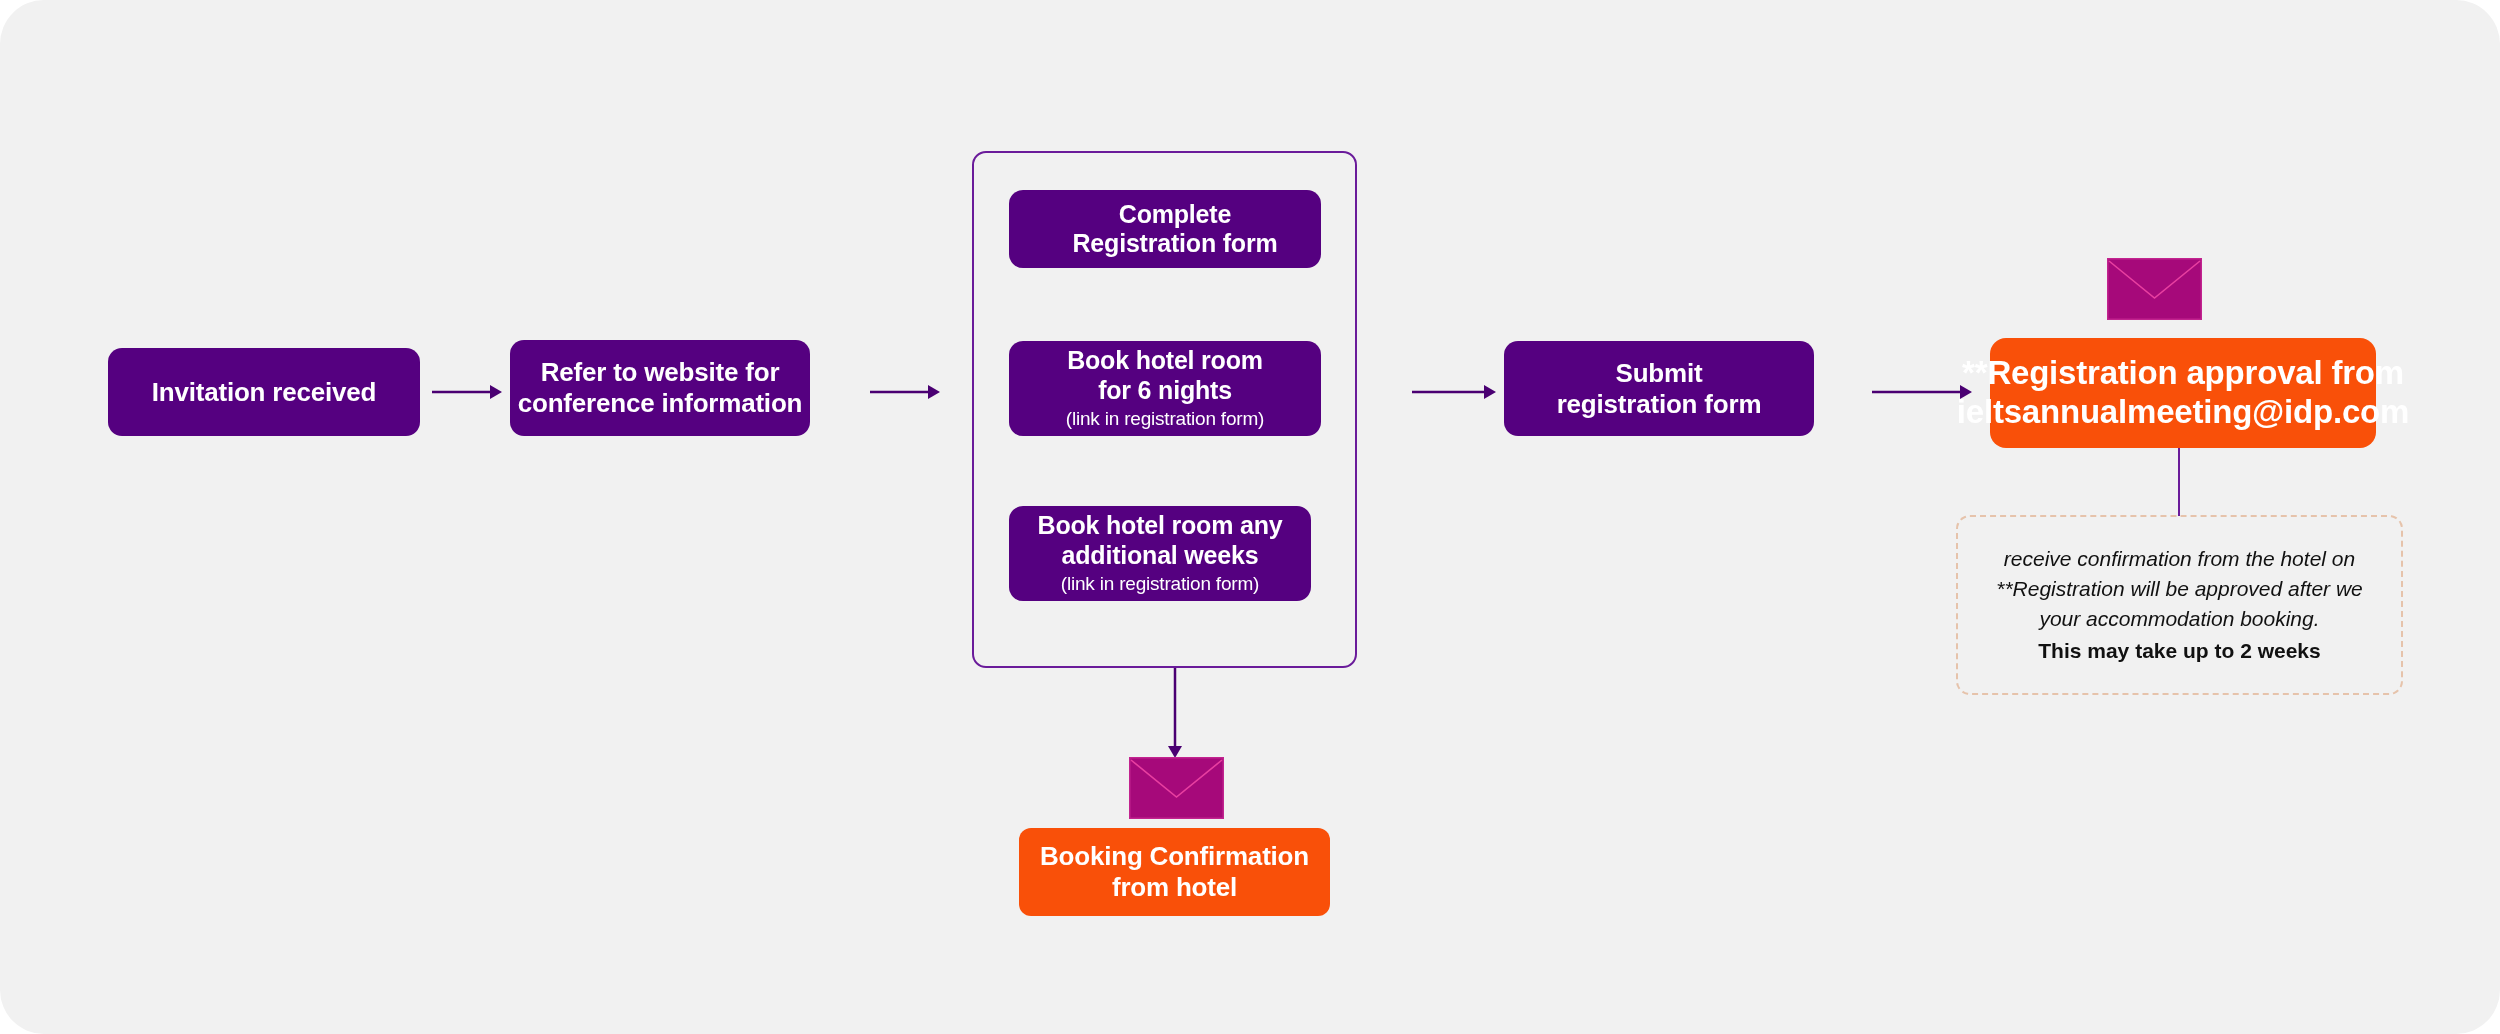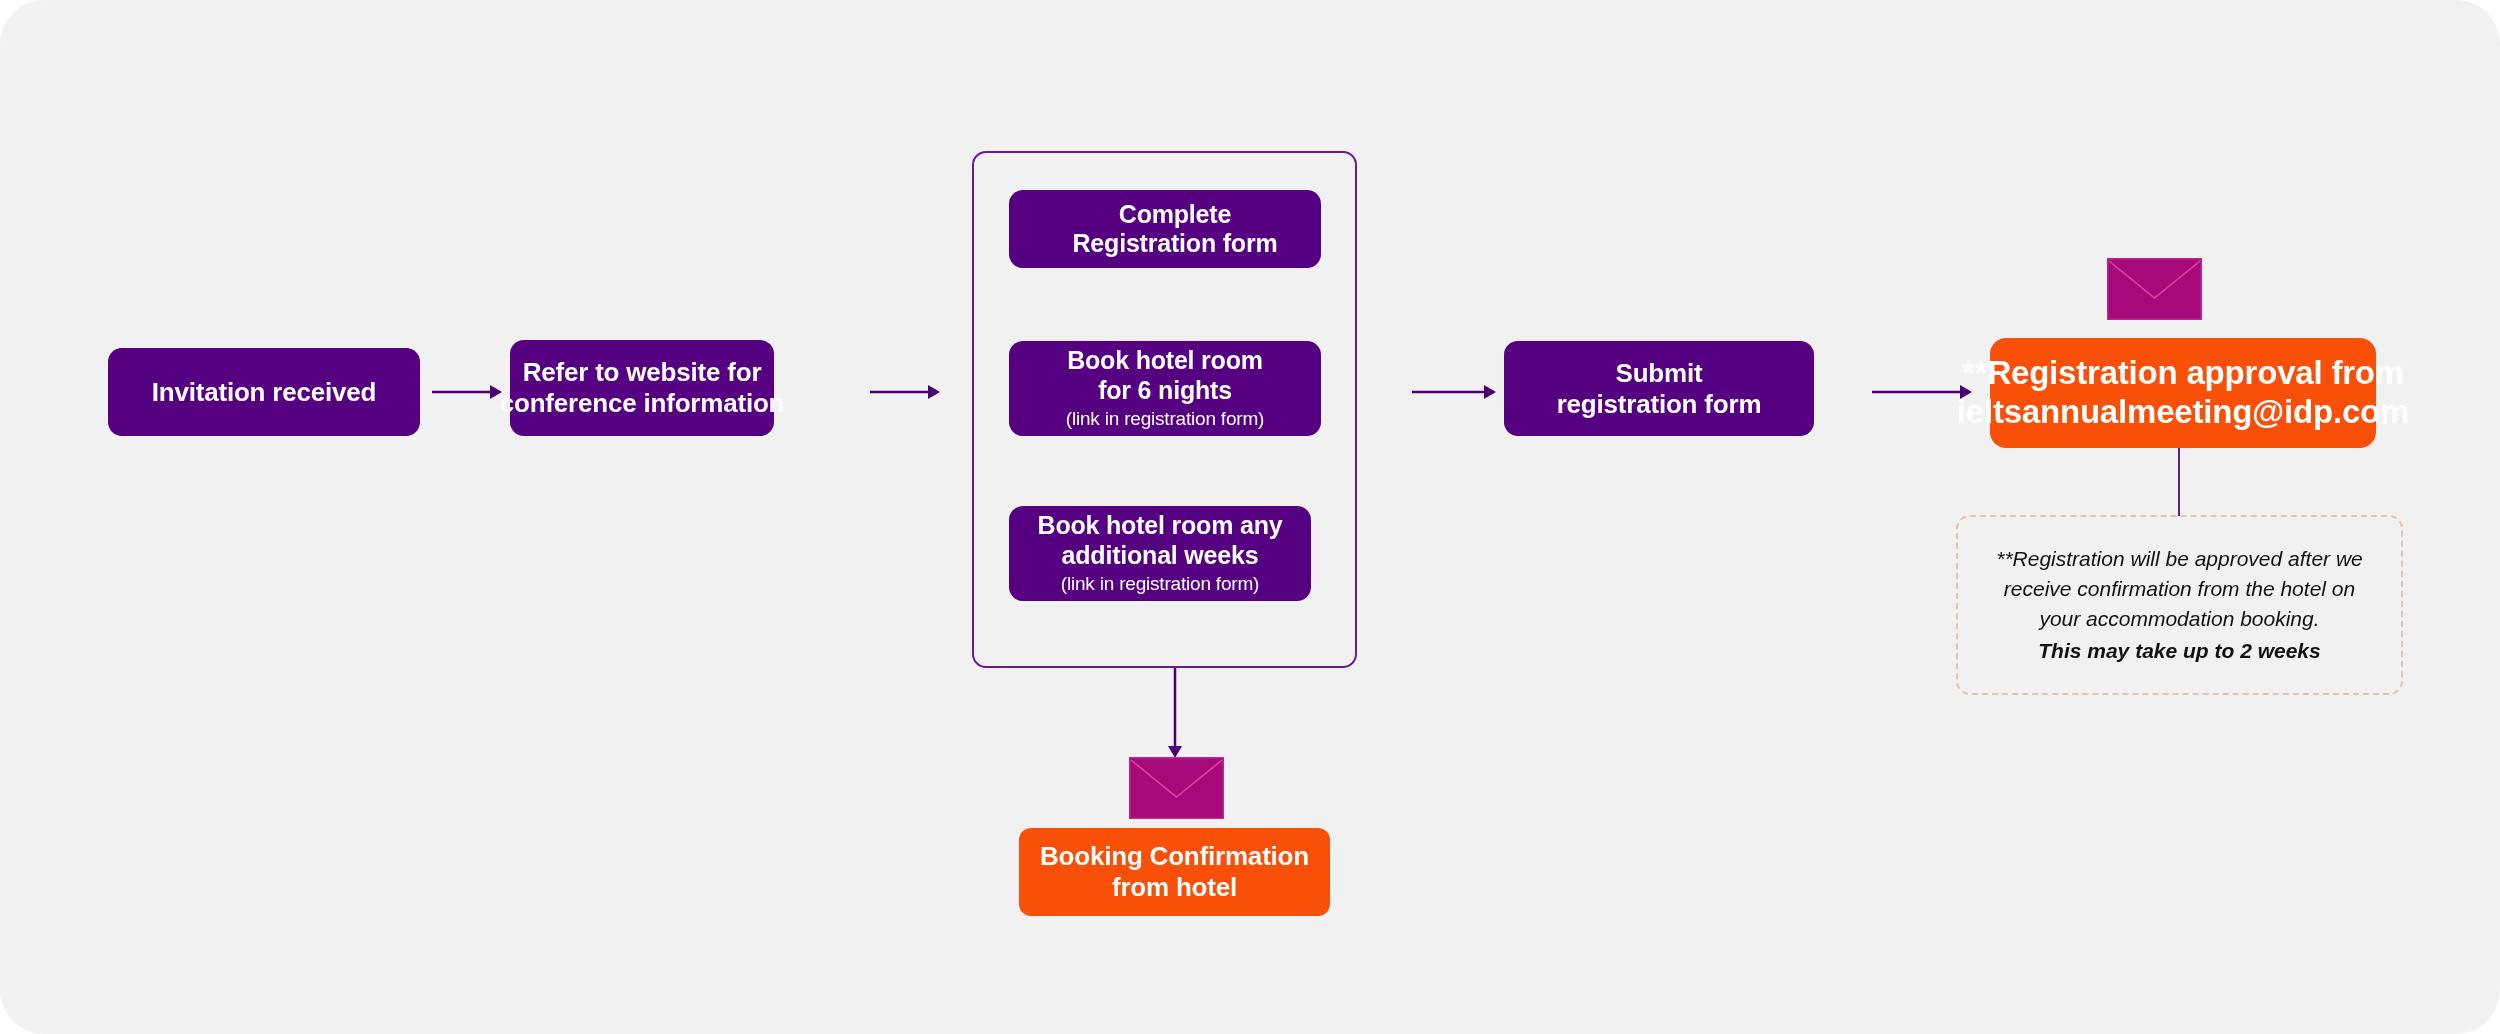--- a/index.html
+++ b/index.html
@@ -53,21 +53,21 @@
     margin-top: 2px;
     white-space: nowrap;
   }
 
   
   #node-invitation {
     left: 108px; top: 348px; width: 312px; height: 88px;
     font-size: 26px;
   }
   #node-refer {
-    left: 510px; top: 340px; width: 264px; height: 96px;
+    left: 510px; top: 340px; width: 300px; height: 96px;
     font-size: 26px;
   }
   #node-submit {
     left: 1504px; top: 341px; width: 310px; height: 95px;
     font-size: 26px;
     justify-content: center;
   }
   #node-approval {
     left: 1990px; top: 338px; width: 386px; height: 110px;
     font-size: 33px;
@@ -150,21 +150,20 @@
   }
   #note-box .note-main {
     font-size: 21px;
     font-style: italic;
     font-weight: 400;
     color: #111111;
     line-height: 1.42;
   }
   #note-box .note-bold {
     font-size: 21px;
-    font-style: italic;
     font-weight: 700;
     color: #111111;
     line-height: 1.42;
     margin-top: 2px;
     text-align: center;
   }
 </style>
 </head>
 <body>
 
@@ -229,22 +228,22 @@
   </svg>
 
   <div class="node orange" id="node-approval">
     <span class="line">**Registration approval from</span>
     <span class="line">ieltsannualmeeting@idp.com</span>
   </div>
 
   <div class="conn-line" id="line-approval-note"></div>
 
   <div id="note-box">
+    <span class="note-main">receive confirmation from the hotel on</span>
     <span class="note-main">**Registration will be approved after we</span>
-    <span class="note-main">receive confirmation from the hotel on</span>
     <span class="note-main">your accommodation booking.</span>
     <span class="note-bold">This may take up to 2 weeks</span>
   </div>
 
   <svg class="arrow-v" id="arrow-down" viewBox="0 0 24 90">
     <line x1="12" y1="0" x2="12" y2="78" stroke="#4a0072" stroke-width="2.5"></line>
     <polygon points="5,78 12,90 19,78" fill="#4a0072"></polygon>
   </svg>
 
   <svg class="envelope" id="envelope-hotel" viewBox="0 0 95 62">

